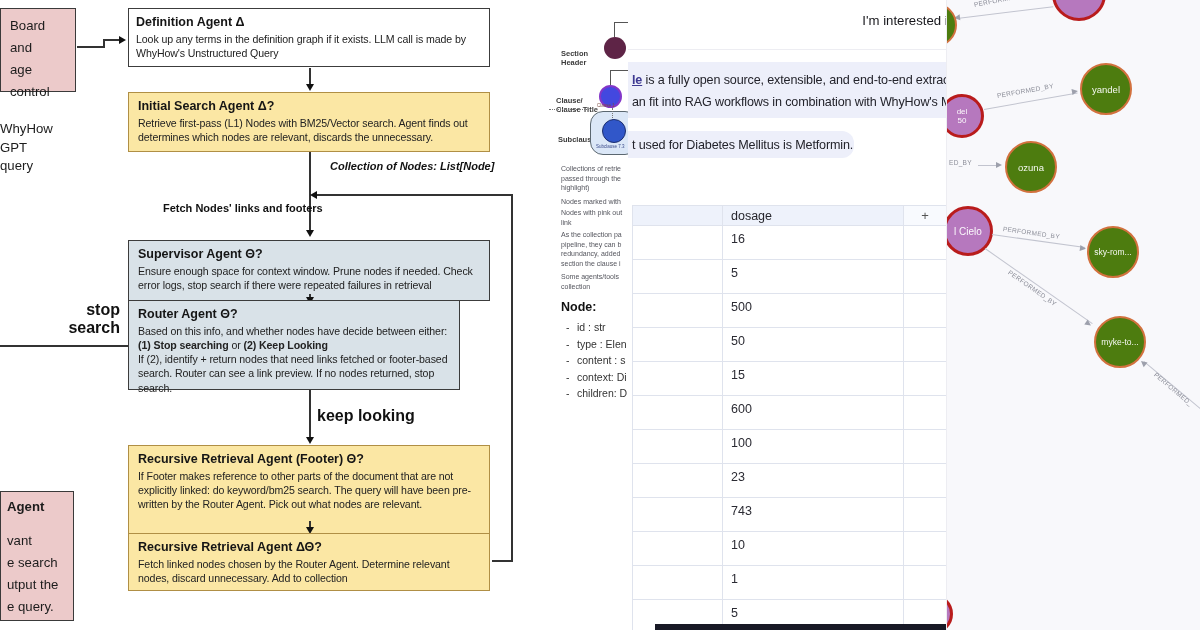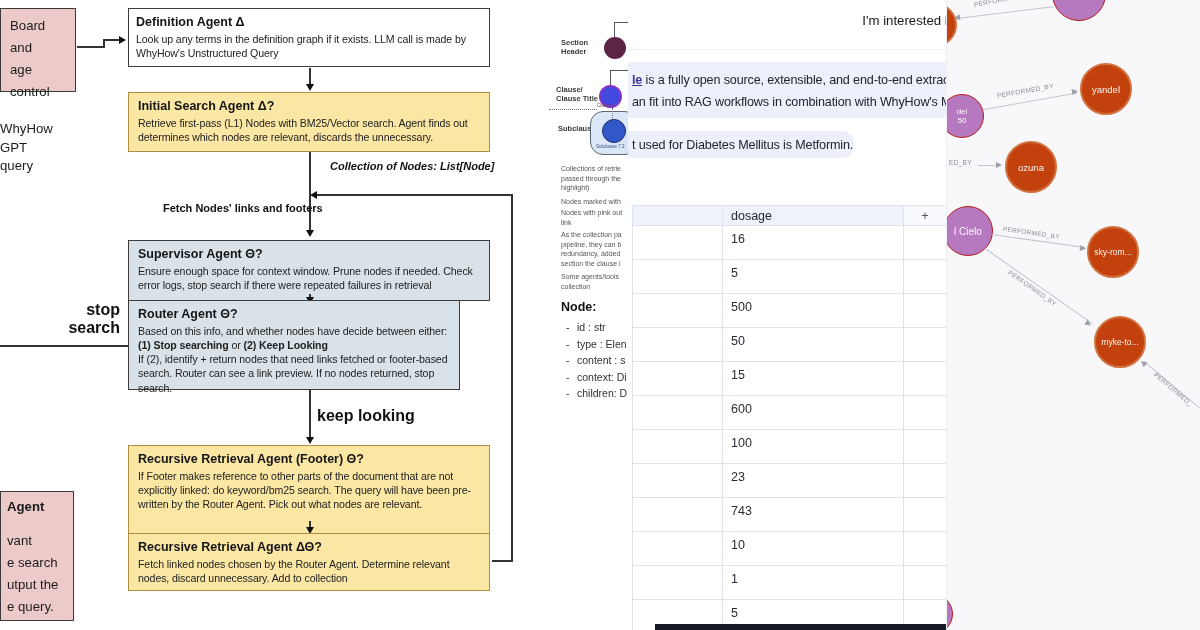--- a/index.html
+++ b/index.html
@@ -15,21 +15,21 @@
   .pinkbox{background:#ECCACA;border-color:#3a3a3a;}
   .fl{position:absolute;background:#333;}
   .lbl{position:absolute;font-weight:bold;color:#111;white-space:nowrap;}
   .ahd{position:absolute;width:0;height:0;border-left:4.5px solid transparent;
        border-right:4.5px solid transparent;border-top:7px solid #111;}
   .ahl{position:absolute;width:0;height:0;border-top:4.5px solid transparent;
        border-bottom:4.5px solid transparent;border-right:7px solid #111;}
   .ahr{position:absolute;width:0;height:0;border-top:4.5px solid transparent;
        border-bottom:4.5px solid transparent;border-left:7px solid #111;}
   
-  .lglabel{position:absolute;font-size:7.5px;font-weight:bold;color:#3a3a3a;line-height:9px;}
+  .lglabel{position:absolute;font-size:7.5px;font-weight:bold;color:#3a3a3a;line-height:9px;margin-top:11px;}
   .lgcirc{position:absolute;border-radius:50%;box-sizing:border-box;}
   .lgline{position:absolute;background:#555;}
   .tinytag{position:absolute;font-size:4.5px;color:#7c4a42;white-space:nowrap;}
   .note{position:absolute;font-size:7px;line-height:9.5px;color:#54555D;white-space:nowrap;}
   .schemarow{display:flex;font-size:10.5px;color:#333;height:16.5px;}
   .schemarow .dash{width:11px;}
   
   #chat{position:absolute;left:628px;top:0;width:318px;height:630px;background:#fff;
         overflow:hidden;z-index:5;}
   .bubble{position:absolute;background:#EDEFFA;border-radius:12px;}
@@ -39,22 +39,22 @@
   table.kt th,table.kt td{border:1px solid #DFE3ED;box-sizing:border-box;}
   table.kt th{height:20px;background:#EEF2FB;font-size:12.5px;font-weight:500;color:#26262C;
       text-align:left;padding:0 0 0 8px;}
   table.kt th.plus{background:#F8FAFE;text-align:center;color:#555;font-weight:400;font-size:13px;padding:0;}
   table.kt td{height:34px;vertical-align:top;padding:6px 0 0 8px;font-size:12.5px;color:#2B2B33;background:#fff;}
   
   #graph{position:absolute;left:946px;top:0;width:254px;height:630px;background:#F8F8FB;
          overflow:hidden;z-index:6;border-left:1px solid #EDEDF2;}
   .gnode{position:absolute;border-radius:50%;box-sizing:border-box;display:flex;flex-direction:column;
          align-items:center;justify-content:center;color:rgba(255,255,255,.95);font-size:9.5px;text-align:center;}
-  .gorange{background:#c2410c;border:2px solid #D2713E;}
-  .gpurple{background:#B678BE;border:1px solid #b91c1c;}
+  .gorange{background:#4d7c0f;border:2px solid #D2713E;}
+  .gpurple{background:#B678BE;border:3px solid #b91c1c;}
   .eline{position:absolute;height:1.3px;background:#C2C4CF;transform-origin:0 50%;}
   .elabel{position:absolute;font-size:6.5px;color:#8C8E99;letter-spacing:.3px;white-space:nowrap;
           transform-origin:0 50%;}
   .ehr{position:absolute;width:0;height:0;border-top:3px solid transparent;border-bottom:3px solid transparent;
        border-left:6px solid #9DA0AC;transform-origin:0 50%;}
   .ehl{position:absolute;width:0;height:0;border-top:3px solid transparent;border-bottom:3px solid transparent;
        border-right:6px solid #9DA0AC;transform-origin:0 50%;}
 </style>
 </head>
 <body>

